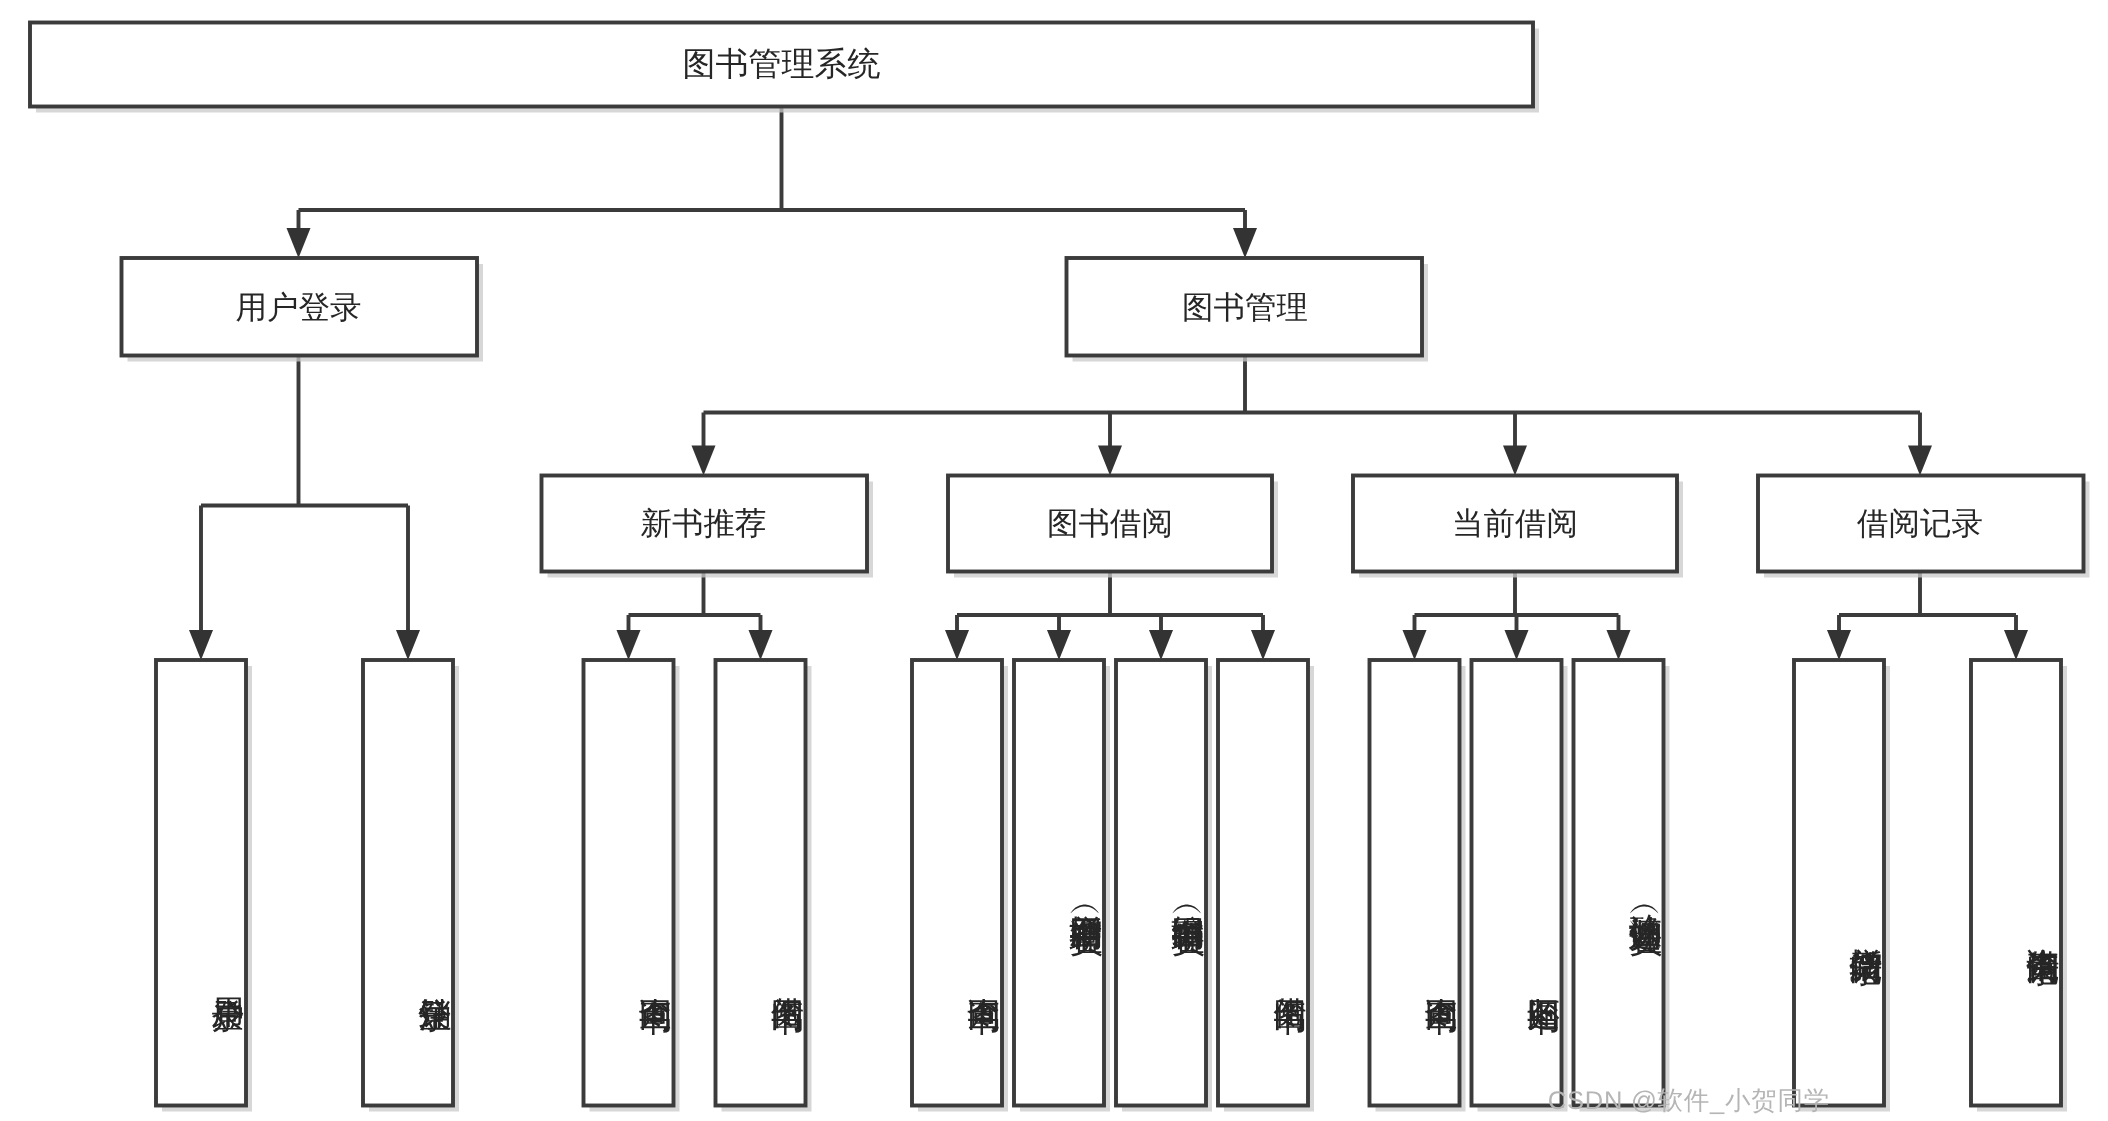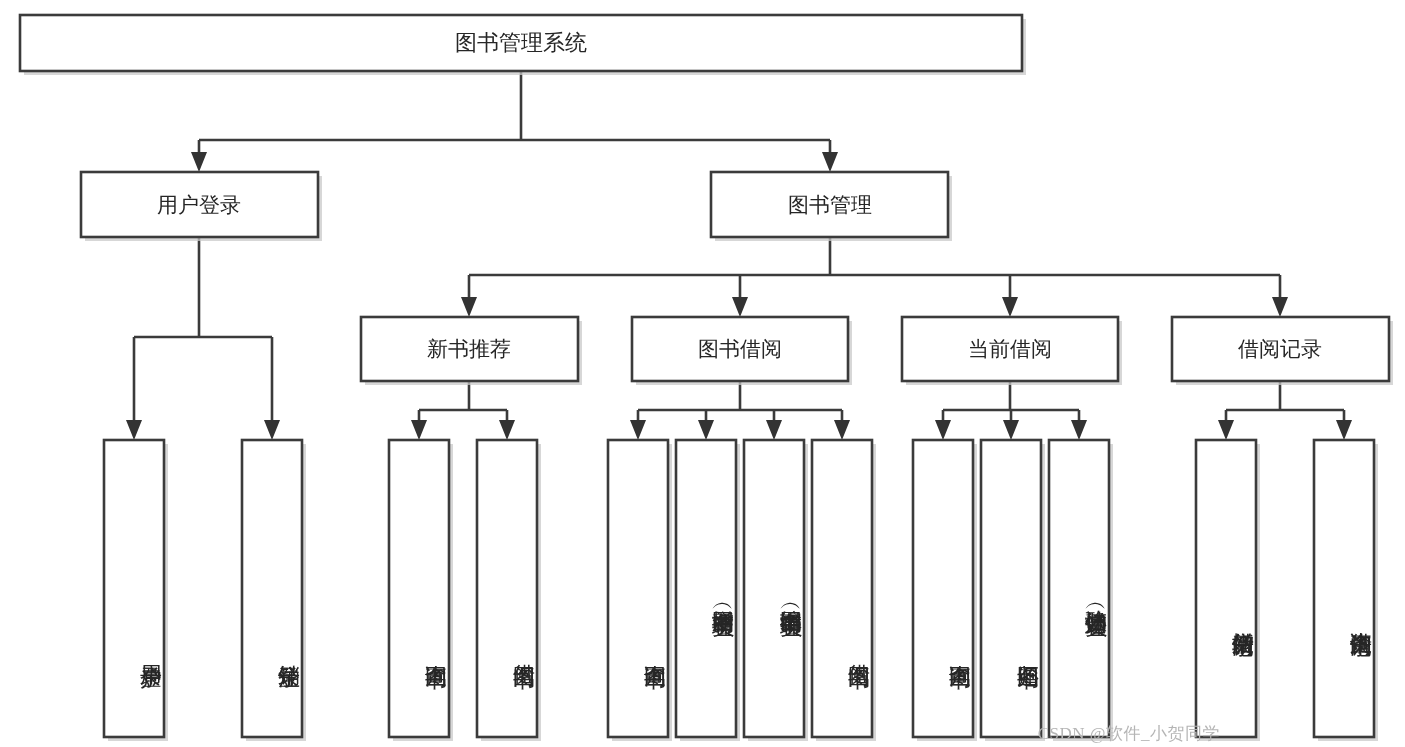--- a/index.html
+++ b/index.html
@@ -69,21 +69,21 @@
     line-height: 1.18;
     color: #262626;
     letter-spacing: 1px;
     white-space: nowrap;
     pointer-events: none;
   }
   .watermark {
     position: absolute;
     right: 12px;
     bottom: 6px;
-    font-family: Liberation Serif, serif;
+    font-family: Liberation Sans, sans-serif;
     font-size: 17px;
     color: #b5b5b5;
     letter-spacing: 0.5px;
     white-space: nowrap;
   }
 </style>
 </head>
 <body>
 
 <div id="diagram-root">

